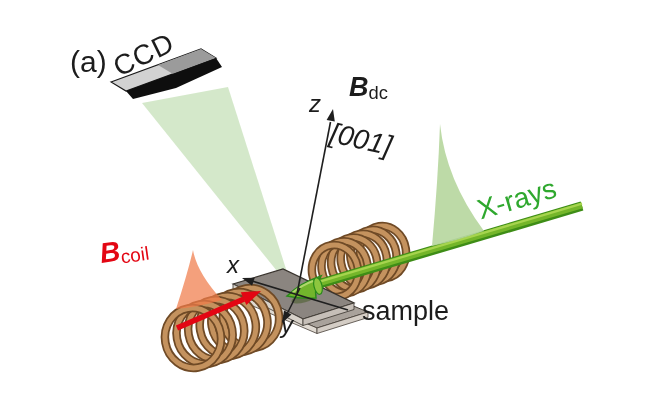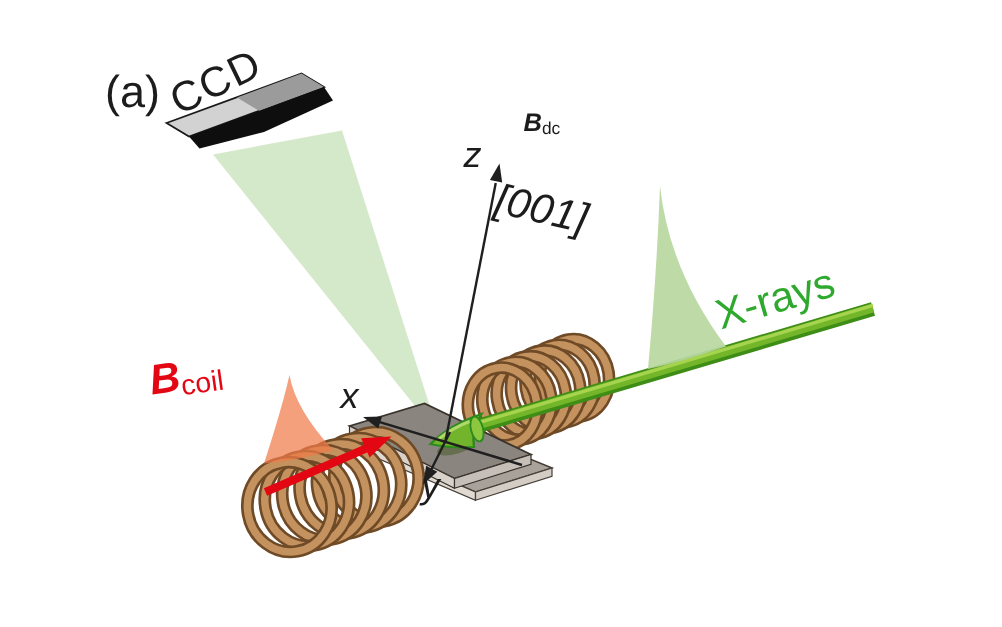--- a/index.html
+++ b/index.html
@@ -7,21 +7,21 @@
     position:relative;width:668px;height:418px;background:#ffffff;overflow:hidden;
     font-family:"Liberation Sans", sans-serif;color:#1c1c1c;
   }
   .stage svg{position:absolute;left:0;top:0;}
   .lbl{position:absolute;white-space:nowrap;line-height:1.05;}
   .panel{left:70px;top:46px;font-size:30px;}
   .ccd{left:112px;top:40px;font-size:28px;letter-spacing:1px;transform:rotate(-26deg);transform-origin:center;}
   .zlab{left:309px;top:91px;font-size:24px;font-style:italic;}
   .xlab{left:227px;top:252px;font-size:24px;font-style:italic;}
   .ylab{left:281px;top:312px;font-size:24px;font-style:italic;}
-  .bdc{left:349px;top:73px;font-size:17px;}
+  .bdc{left:349px;top:73px;font-size:27px;}
   .dir{left:334px;top:118px;font-size:28px;font-style:italic;transform:rotate(13deg);transform-origin:0 0;}
   .sample{left:362px;top:297px;font-size:27px;}
   .bcoil{left:100px;top:239px;font-size:28px;color:#e30613;transform:rotate(-8deg);transform-origin:0 50%;}
   .xrays{left:478px;top:196px;font-size:28px;color:#2fa82e;transform:rotate(-16.5deg);transform-origin:0 50%;}
   .sym{font-weight:bold;font-style:italic;}
   .sub{font-size:0.68em;font-style:normal;vertical-align:-0.18em;}
 </style>
 </head>
 <body>
 
@@ -139,16 +139,17 @@
     </g>
   </svg>
 
   <div class="lbl panel">(a)</div>
   <div class="lbl ccd">CCD</div>
   <div class="lbl zlab">z</div>
   <div class="lbl bdc"><span class="sym">B</span><span class="sub">dc</span></div>
   <div class="lbl dir">[001]</div>
   <div class="lbl xlab">x</div>
   <div class="lbl ylab">y</div>
+  <div class="lbl sample">sample</div>
   <div class="lbl bcoil"><span class="sym">B</span><span class="sub">coil</span></div>
   <div class="lbl xrays">X-rays</div>
 
 </div>
 
 </body></html>

